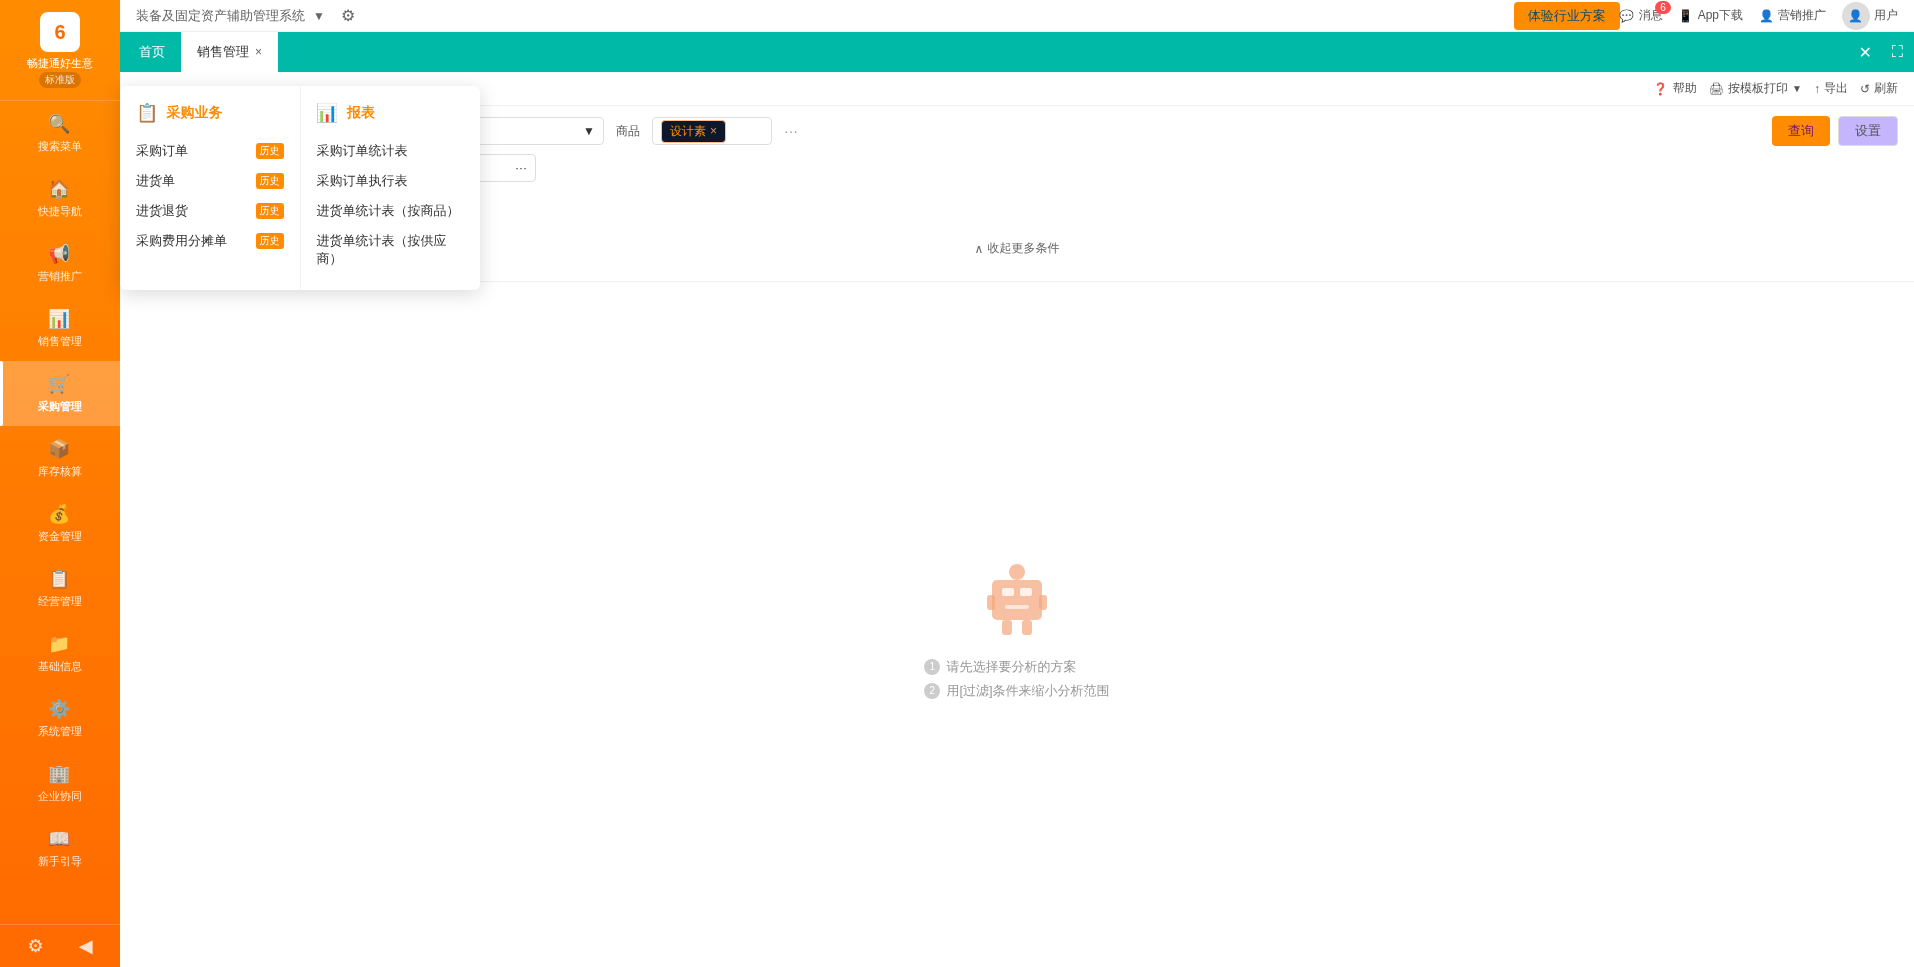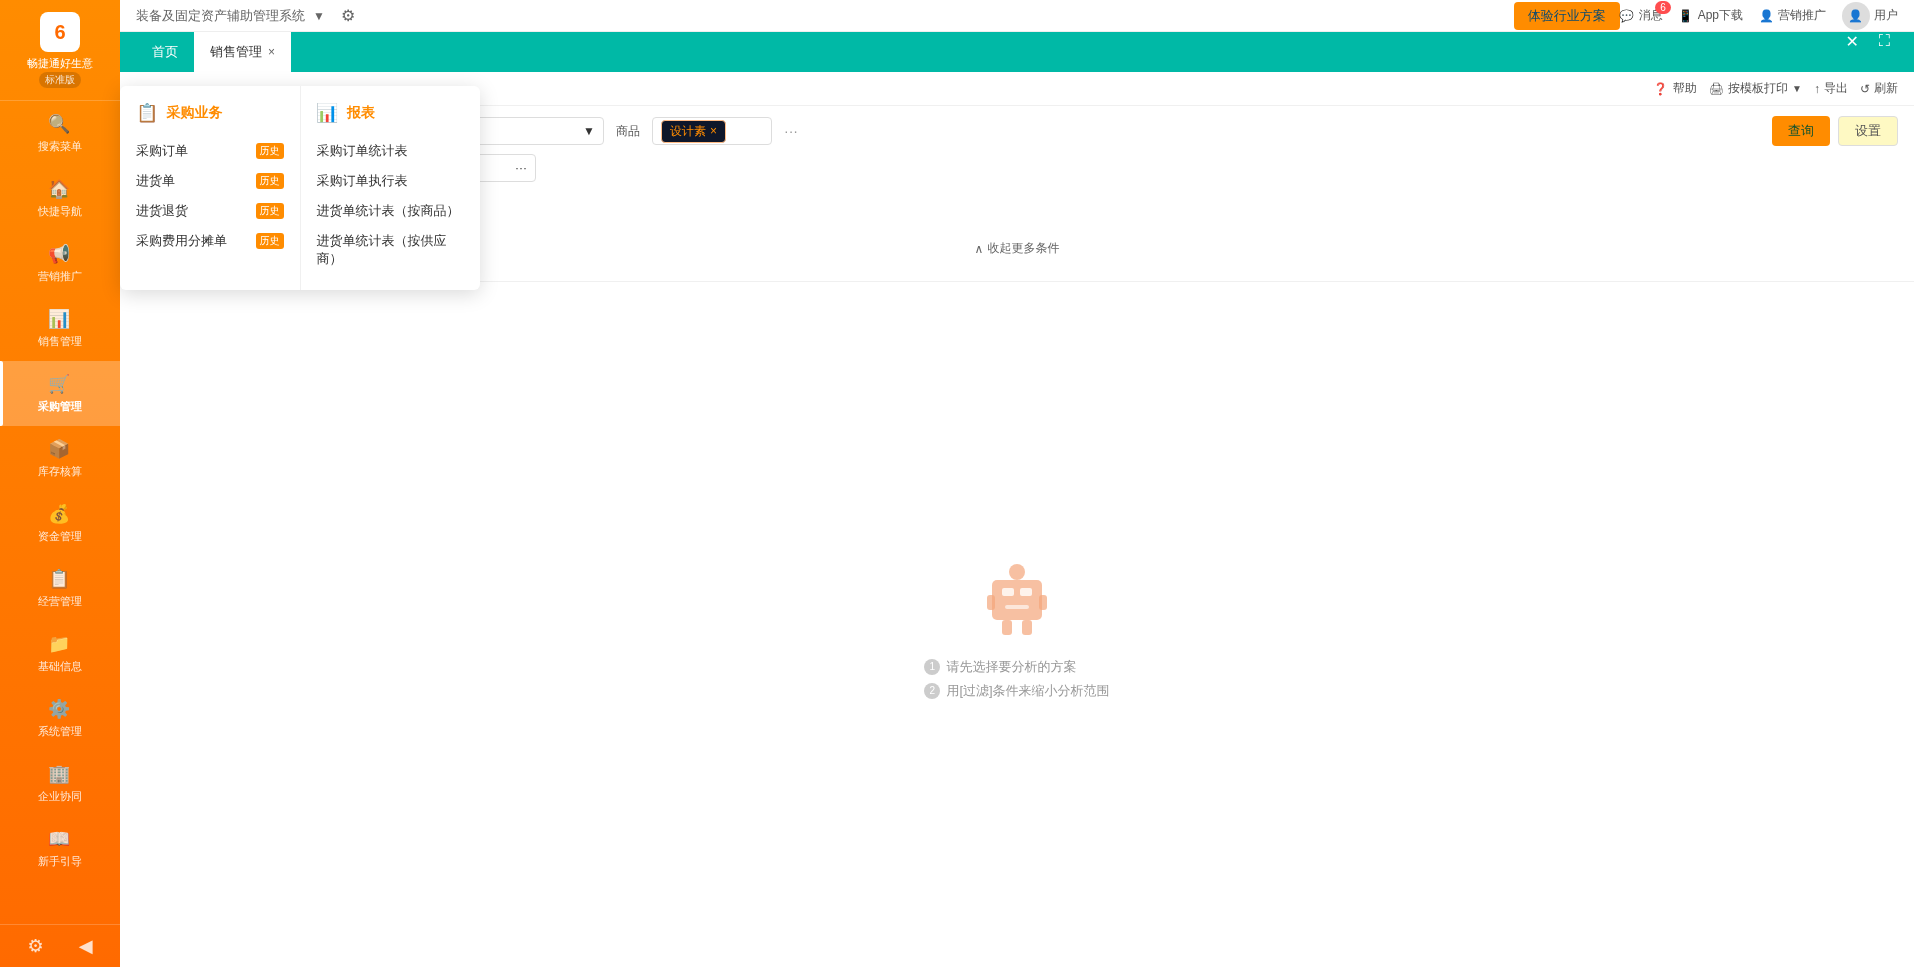--- a/index.html
+++ b/index.html
@@ -69,21 +69,21 @@
       padding: 5px 14px; font-size: 13px; cursor: pointer; margin-left: 12px;
     }
     .top-header-actions { display: flex; align-items: center; gap: 16px; margin-left: auto; }
     .top-action-item { display: flex; align-items: center; gap: 4px; color: #555; font-size: 12px; cursor: pointer; position: relative; }
     .badge { background: #ff4d4f; color: white; border-radius: 8px; padding: 1px 5px; font-size: 10px; position: absolute; top: -6px; right: -8px; }
     .user-avatar { width: 28px; height: 28px; border-radius: 50%; background: #ddd; display: flex; align-items: center; justify-content: center; font-size: 12px; }
 
     
     .tab-bar {
       height: 40px; background: #00b9a6;
-      display: flex; align-items: flex-start; padding: 0 16px;
+      display: flex; align-items: center; padding: 0 3px;
       flex-shrink: 0;
     }
     .tab-item {
       height: 40px; padding: 0 16px;
       display: flex; align-items: center; gap: 6px;
       font-size: 13px; cursor: pointer; color: rgba(255,255,255,0.85);
     }
     .tab-item.active { background: white; color: #333; }
     .tab-close { font-size: 12px; color: #666; }
     .tab-home { color: white; }
@@ -101,22 +101,22 @@
       font-size: 12px; color: #333; min-width: 120px; cursor: pointer;
       display: flex; align-items: center; gap: 4px; height: 28px;
     }
     .filter-tag {
       background: #0f172a; border: 1px solid #ffbb85; border-radius: 4px;
       padding: 2px 8px; font-size: 12px; color: #ff8c00; display: flex; align-items: center; gap: 4px;
     }
     .filter-tag-close { cursor: pointer; color: #ff8c00; }
     .filter-dots { color: #999; font-size: 14px; cursor: pointer; }
     .filter-toolbar-btn { display: flex; align-items: center; gap: 4px; font-size: 12px; color: #555; cursor: pointer; }
-    .query-btn { background: #ff8c00; color: #14532d; border: none; border-radius: 4px; padding: 5px 16px; font-size: 13px; cursor: pointer; }
-    .settings-btn { background: #fef9c3; color: #555; border: 1px solid #ddd; border-radius: 4px; padding: 5px 16px; font-size: 13px; cursor: pointer; }
+    .query-btn { background: #ff8c00; color: #701a75; border: none; border-radius: 4px; padding: 5px 16px; font-size: 13px; cursor: pointer; }
+    .settings-btn { background: #c4b5fd; color: #555; border: 1px solid #ddd; border-radius: 4px; padding: 5px 16px; font-size: 13px; cursor: pointer; }
     .collapse-btn { display: flex; align-items: center; gap: 4px; font-size: 12px; color: #666; cursor: pointer; justify-content: center; padding: 8px; }
 
     
     .empty-state {
       flex: 1; display: flex; align-items: center; justify-content: center;
       flex-direction: column; gap: 8px;
     }
     .empty-text { font-size: 13px; color: #999; }
 
     

